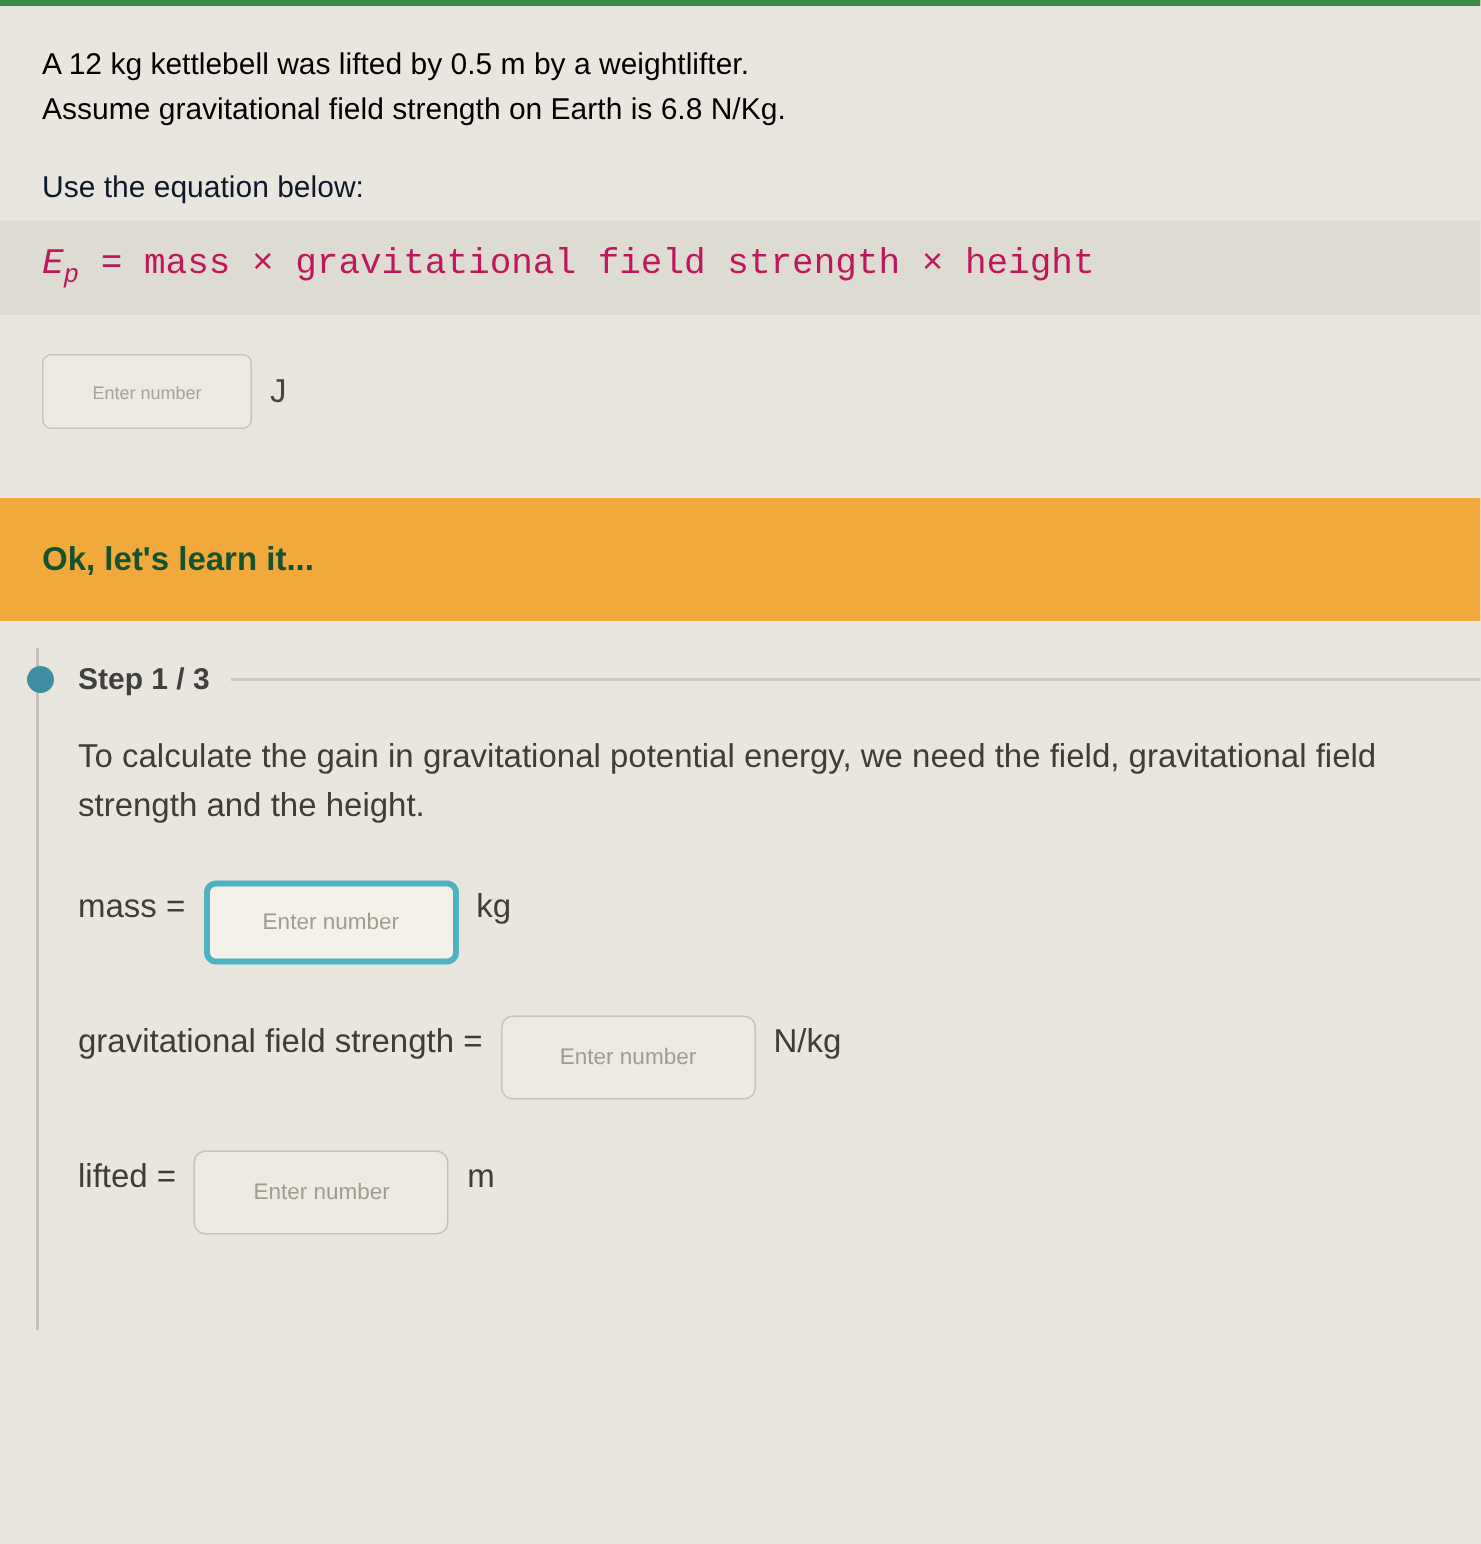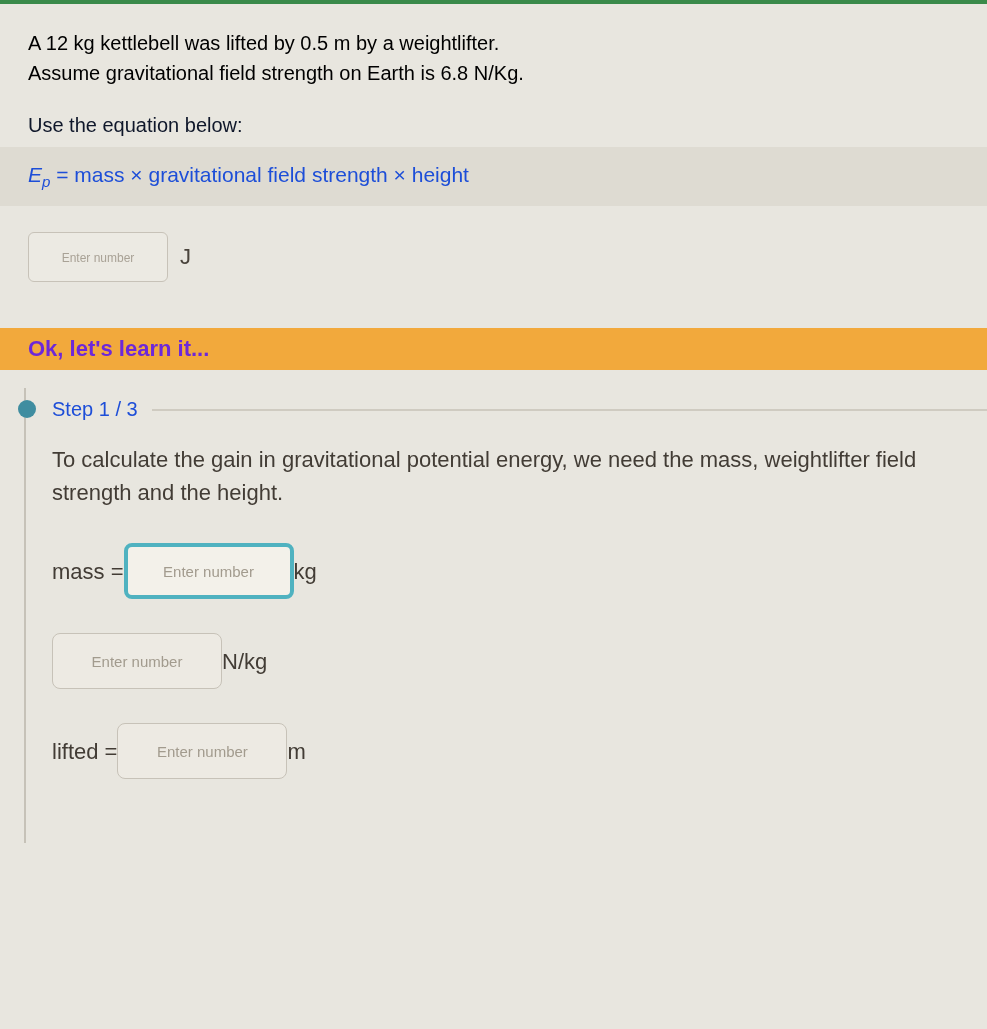--- a/index.html
+++ b/index.html
@@ -22,23 +22,23 @@
     color: #000000;
   }
   .eq-label {
     padding: 18px 28px 10px 28px;
     font-size: 20px;
     color: #0f172a;
   }
   .equation-row {
     background: #dedbd2;
     padding: 16px 28px;
-    font-size: 21px;
-    color: #1d4ed8;
-    font-family: Liberation Sans, sans-serif;
+    font-size: 24px;
+    color: #be185d;
+    font-family: Liberation Mono, monospace;
   }
   .equation-row .evar { font-style: italic; }
   .equation-row sub { font-size: 0.72em; font-style: italic; }
   .answer-row {
     padding: 26px 28px 30px 28px;
     display: flex;
     align-items: center;
     gap: 12px;
   }
   .answer-row input {
@@ -48,24 +48,24 @@
     border-radius: 6px;
     background: #eceae3;
     font-size: 14px;
     text-align: center;
     color: #7a746a;
   }
   .answer-row input::placeholder { color: #a9a296; font-size: 12px; }
   .unit { font-size: 22px; color: #4a443c; }
   .banner {
     background: #f2a93c;
-    color: #6d28d9;
+    color: #14532d;
     font-weight: 700;
     font-size: 22px;
-    padding: 8px 28px;
+    padding: 28px 28px;
     margin-top: 16px;
   }
   .step-wrap {
     position: relative;
     margin-left: 28px;
     padding-left: 24px;
   }
   .step-wrap::before {
     content: '';
     position: absolute;
@@ -85,40 +85,40 @@
   .step-dot {
     position: absolute;
     left: -34px;
     top: 30px;
     width: 18px;
     height: 18px;
     border-radius: 50%;
     background: #3f8da0;
   }
   .step-label {
-    font-weight: 400;
+    font-weight: 700;
     font-size: 20px;
-    color: #1d4ed8;
+    color: #404040;
   }
   .step-line {
     flex: 1;
     height: 2px;
     background: #cfcbc1;
   }
   .step-body {
     padding: 12px 30px 30px 0;
     font-size: 22px;
     line-height: 1.5;
     color: #423c35;
   }
   .step-body p { margin-bottom: 22px; }
   .field-row {
     display: flex;
-    align-items: center;
-    gap: 0;
+    align-items: flex-start;
+    gap: 12px;
     margin: 34px 0;
     font-size: 22px;
   }
   .field-row input {
     width: 170px;
     height: 56px;
     border: 1px solid #c7c2b8;
     border-radius: 8px;
     background: #edeae3;
     text-align: center;
@@ -154,29 +154,30 @@
 
 <div class="banner">Ok, let's learn it...</div>
 
 <div class="step-wrap">
   <div class="step-header">
     <div class="step-dot"></div>
     <div class="step-label">Step 1 / 3</div>
     <div class="step-line"></div>
   </div>
   <div class="step-body">
-    <p>To calculate the gain in gravitational potential energy, we need the mass, weightlifter field strength and the height.</p>
+    <p>To calculate the gain in gravitational potential energy, we need the field, gravitational field strength and the height.</p>
 
     <div class="field-row">
       <span>mass =</span>
       <input type="text" class="active" placeholder="Enter number" style="">
       <span>kg</span>
     </div>
 
     <div class="field-row">
+      <span>gravitational field strength =</span>
       <input type="text" placeholder="Enter number" style="">
       <span>N/kg</span>
     </div>
 
     <div class="field-row">
       <span>lifted =</span>
       <input type="text" placeholder="Enter number" style="">
       <span>m</span>
     </div>
   </div>

